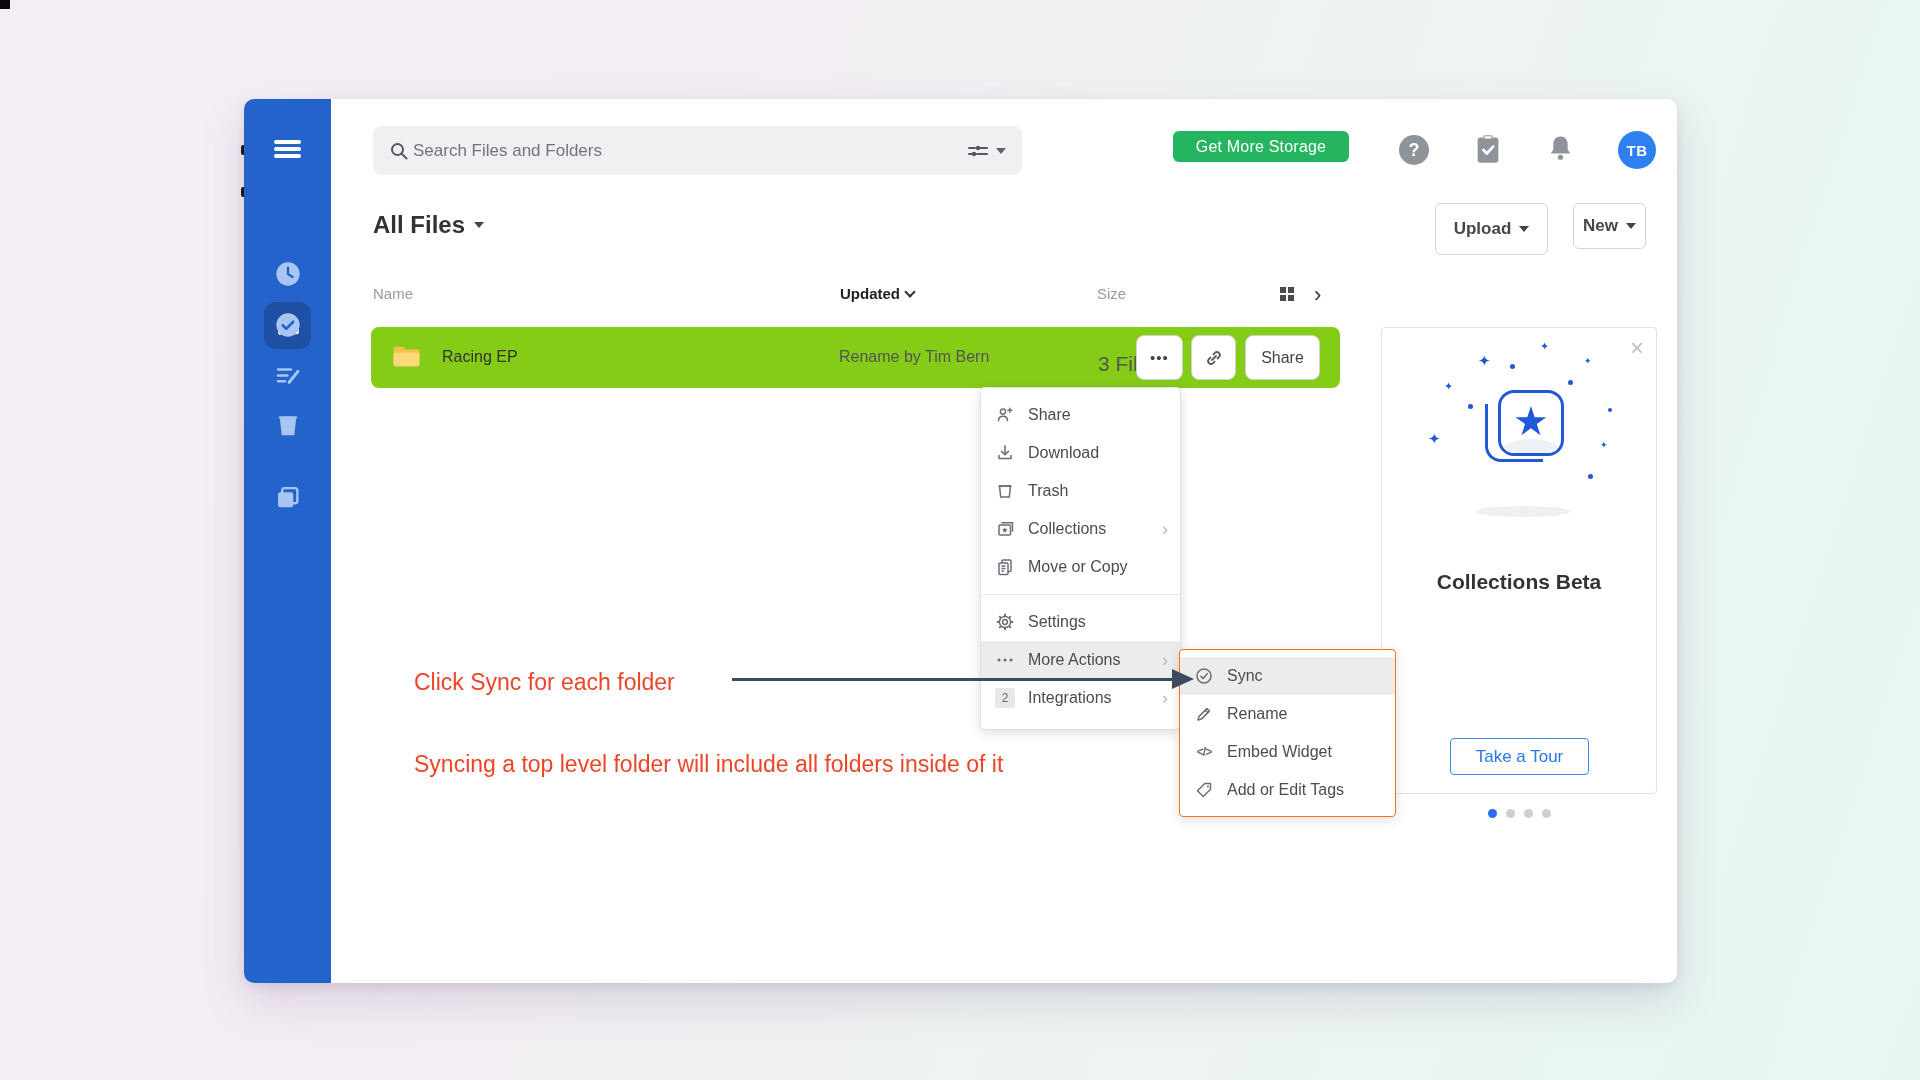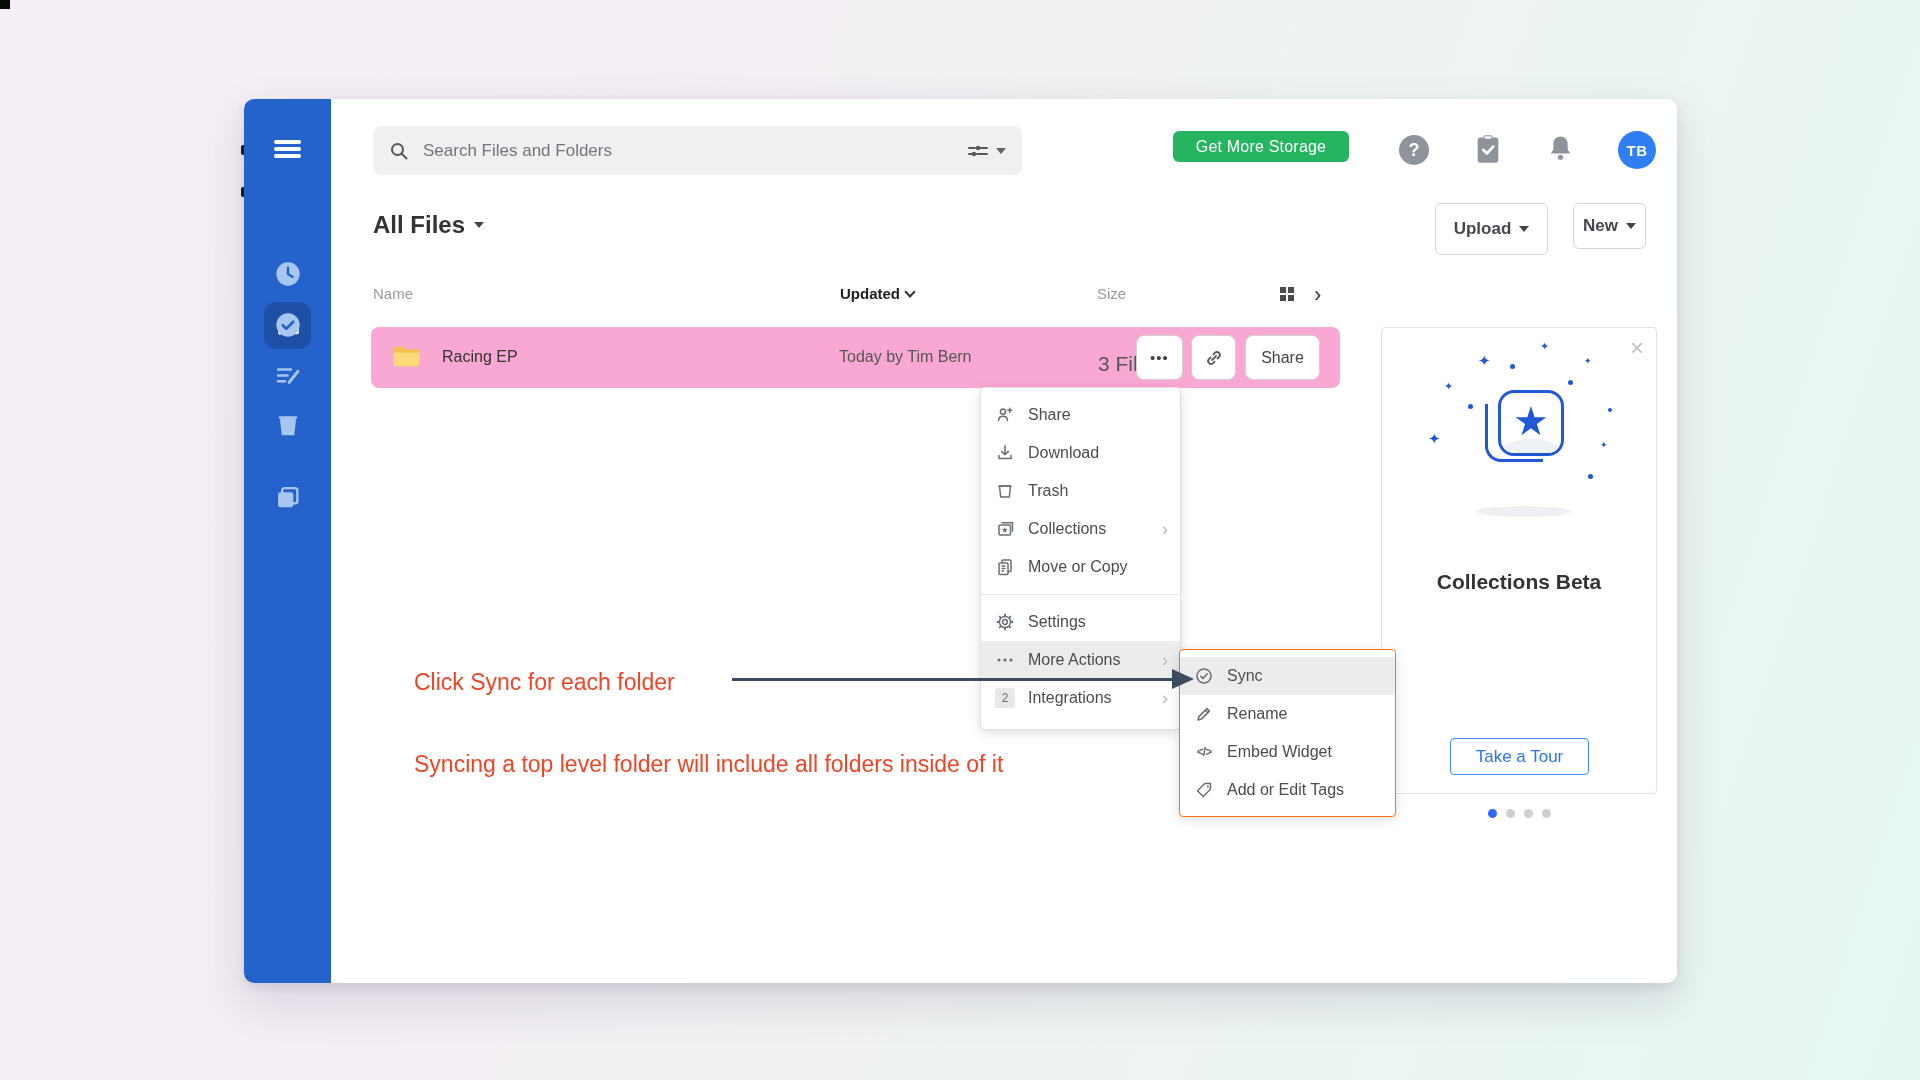--- a/index.html
+++ b/index.html
@@ -19,21 +19,21 @@
   .sidebar { position:absolute; left:0; top:0; bottom:0; width:87px; background:#2363cb;
     border-radius:10px 0 0 10px; }
   .sb-ic { position:absolute; left:0; width:87px; display:flex; justify-content:center; align-items:center; }
   .sb-tile { position:absolute; left:20px; top:203px; width:47px; height:47px; background:#1e50a5; border-radius:12px;
     display:flex; align-items:center; justify-content:center; }
   .hamburger span { display:block; width:27px; height:4px; background:#fff; border-radius:2px; margin:3px 0; }
 
   
   .searchbar { position:absolute; left:129px; top:27px; width:649px; height:49px; background:#f0f0f2;
     border-radius:8px; display:flex; align-items:center; padding:0 16px; }
-  .search-ph { color:#70757a; font-size:17px; margin-left:14px; flex:1; }
+  .search-ph { color:#70757a; font-size:17px; margin-left:4px; flex:1; }
   .filter-wrap { display:flex; align-items:center; gap:7px; cursor:pointer; }
   .tri-down { width:0; height:0; border-left:5px solid transparent; border-right:5px solid transparent; border-top:6px solid #5f6368; }
   .storage-btn { position:absolute; left:929px; top:32px; width:176px; height:31px; background:#25b460; color:#fff;
     border:none; border-radius:6px; font-size:16px; font-family:inherit; letter-spacing:.2px; }
   .help-circle { position:absolute; left:1155px; top:36px; width:30px; height:30px; border-radius:50%;
     background:#8f949a; color:#fff; display:flex; align-items:center; justify-content:center; font-size:18px; font-weight:bold; }
   .topic { position:absolute; top:35px; }
   .avatar { position:absolute; left:1374px; top:32px; width:38px; height:38px; border-radius:50%; background:#2d7ff2;
     color:#fff; font-size:15px; font-weight:bold; display:flex; align-items:center; justify-content:center; letter-spacing:.5px; }
 
@@ -50,21 +50,21 @@
   
   .col-head { position:absolute; top:186px; font-size:15px; color:#9a9a9a; }
   .col-head.updated { color:#222; font-weight:bold; display:flex; align-items:center; gap:6px; }
   .chev { display:inline-block; width:8px; height:8px; border-right:2px solid #333; border-bottom:2px solid #333;
     transform:rotate(45deg); margin-top:-4px; }
   .grid-icon { position:absolute; left:1036px; top:188px; width:14px; height:14px; display:grid;
     grid-template-columns:6px 6px; grid-template-rows:6px 6px; gap:2px; }
   .grid-icon span { background:#4a4a4a; }
   .view-chev { position:absolute; left:1070px; top:183px; font-size:22px; color:#333; }
 
-  .file-row { position:absolute; left:127px; top:228px; width:969px; height:61px; background:#f9a8d4; border-radius:8px; }
+  .file-row { position:absolute; left:127px; top:228px; width:969px; height:61px; background:#84cc16; border-radius:8px; }
   .file-row .fname { position:absolute; left:71px; top:21px; font-size:16px; color:#333; }
   .file-row .fupdated { position:absolute; left:468px; top:21px; font-size:16px; color:#555; }
   .file-row .fsize { position:absolute; left:727px; top:25px; font-size:21px; color:#555; white-space:nowrap; }
   .row-btn { position:absolute; top:8px; height:45px; background:#fff; border:1px solid #d0d0d0; border-radius:8px;
     font-family:inherit; font-size:16px; color:#444; display:flex; align-items:center; justify-content:center; }
   .more-btn { left:765px; width:47px; letter-spacing:1px; font-size:15px; }
   .link-btn { left:820px; width:45px; }
   .share-btn { left:874px; width:75px; }
 
   
@@ -250,21 +250,21 @@
     <div class="view-chev">›</div>
 
     <div class="file-row">
       <span style="position:absolute;left:20px;top:14px">
         <svg width="31" height="31" viewBox="0 0 24 24">
             <path fill="#f3c24d" d="M2.5 4.5h7l2 2h9.5a1 1 0 0 1 1 1V18a1.5 1.5 0 0 1-1.5 1.5h-17A1.5 1.5 0 0 1 2 18V5a.5.5 0 0 1 .5-.5z"></path>
             <path fill="#fbda79" d="M2 9h20v9a1.5 1.5 0 0 1-1.5 1.5h-17A1.5 1.5 0 0 1 2 18z"></path>
           </svg>
       </span>
       <span class="fname">Racing EP</span>
-      <span class="fupdated">Today by Tim Bern</span>
+      <span class="fupdated">Rename by Tim Bern</span>
       <span class="fsize">3 Fil</span>
       <button class="row-btn more-btn">•••</button>
       <button class="row-btn link-btn">
         <svg width="20" height="20" viewBox="0 0 20 20" fill="none" stroke="#55585c" stroke-width="1.8" stroke-linecap="round">
             <path d="M8 12l4-4"></path>
             <path d="M6.5 9.5L5 11a2.9 2.9 0 0 0 4.1 4.1L10.6 13.6"></path>
             <path d="M13.5 10.5L15 9a2.9 2.9 0 0 0-4.1-4.1L9.4 6.4"></path>
           </svg>
       </button>
       <button class="row-btn share-btn">Share</button>

